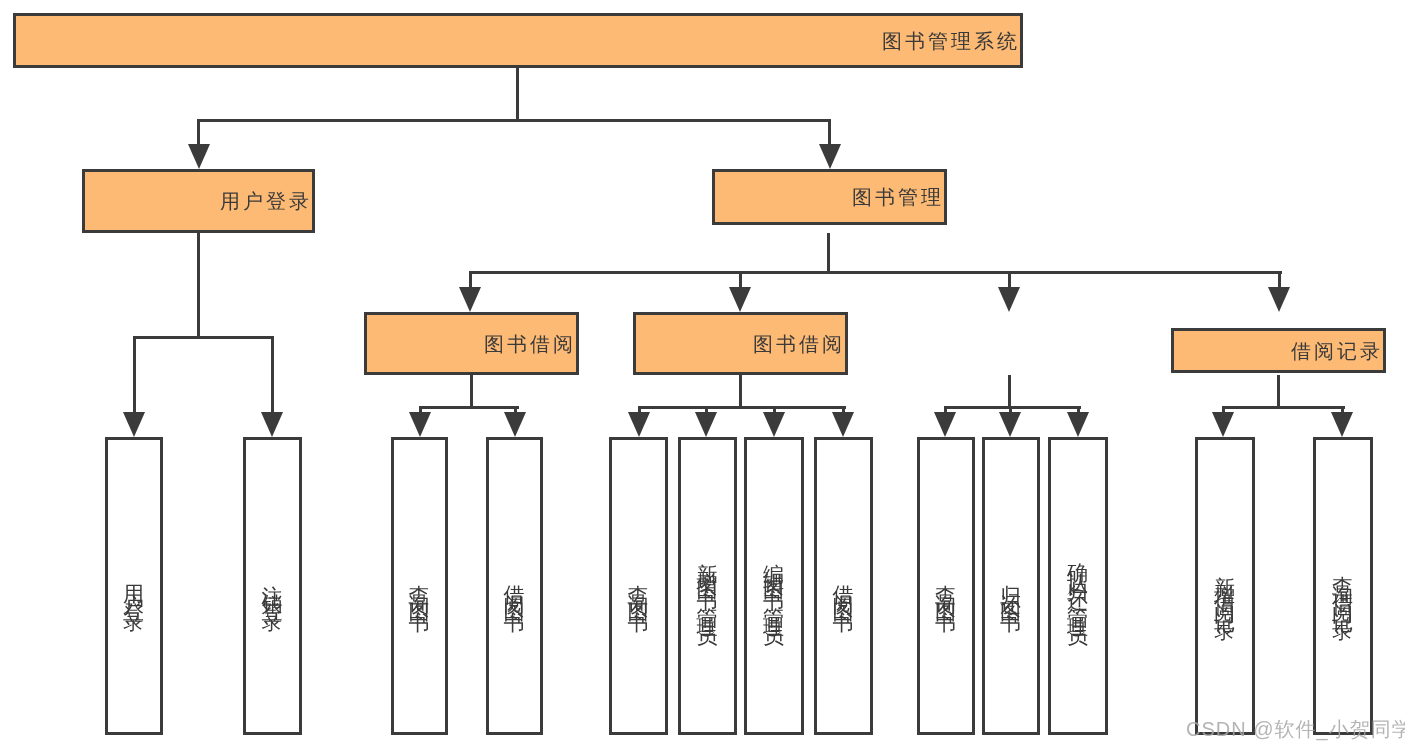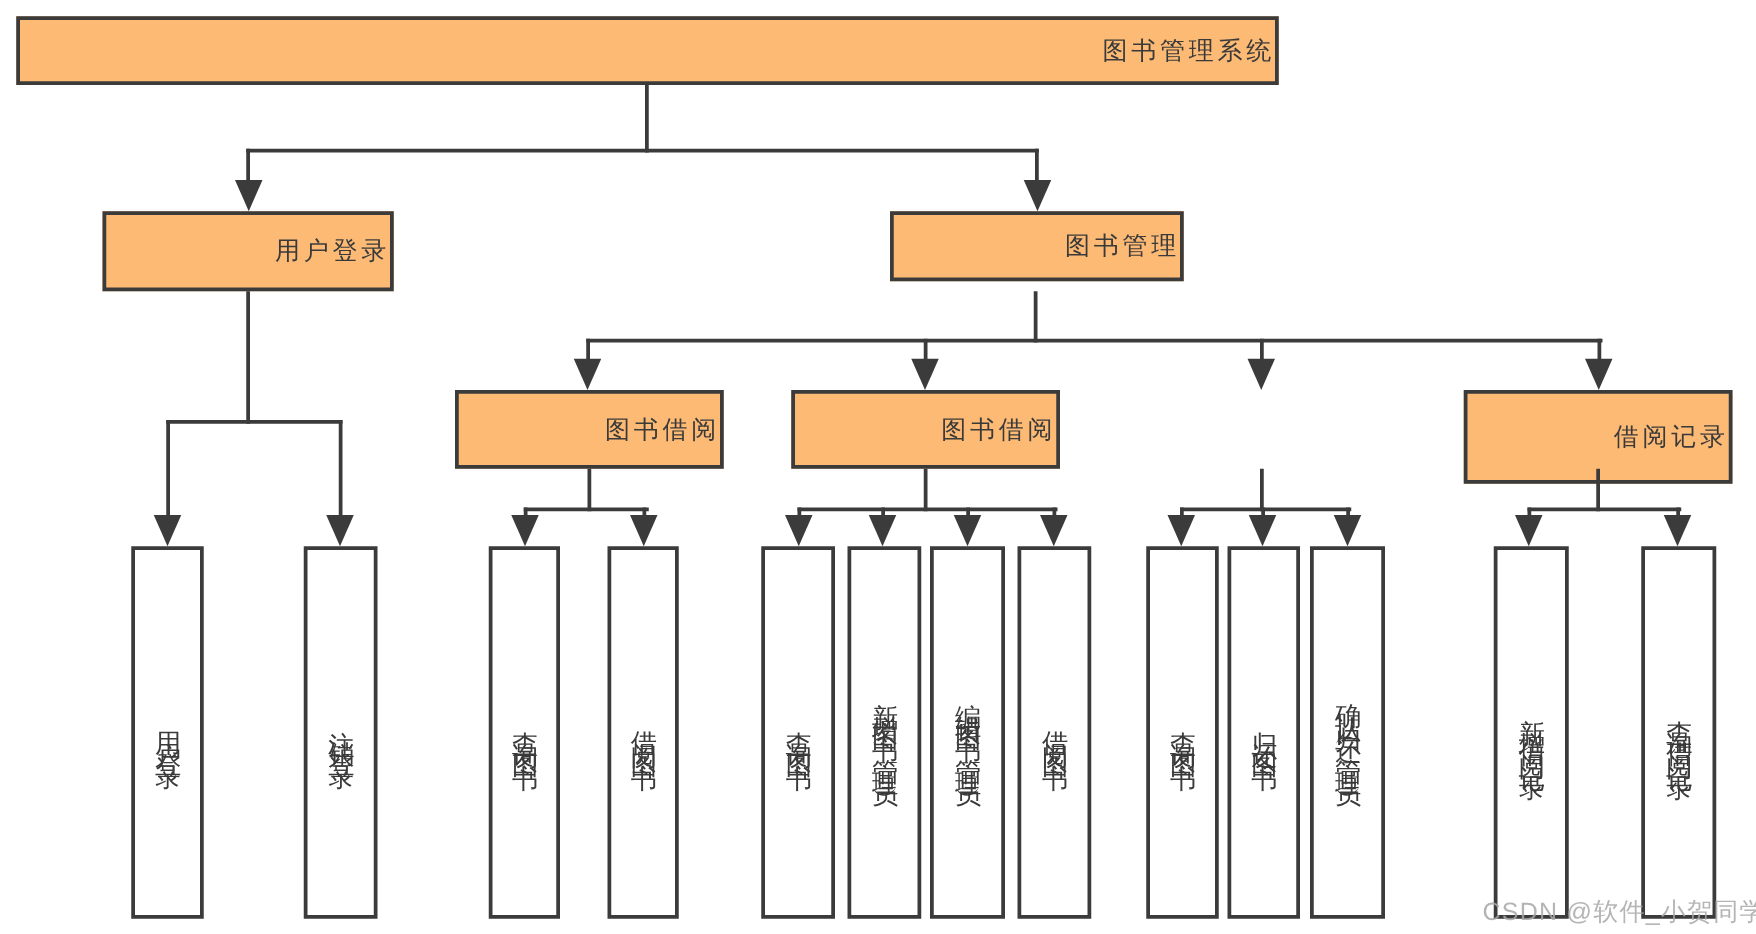--- a/index.html
+++ b/index.html
@@ -73,21 +73,21 @@
     border-top: 25px solid var(--line);
   }
 
   
   .n-root { left: 13px;   top: 13px;  width: 1010px; height: 55px; }
   .n-l2a  { left: 82px;   top: 169px; width: 233px;  height: 64px; }
   .n-l2b  { left: 712px;  top: 169px; width: 235px;  height: 56px; }
   .n-l3a  { left: 364px;  top: 312px; width: 215px;  height: 63px; }
   .n-l3b  { left: 633px;  top: 312px; width: 215px;  height: 63px; }
   .n-l3c  { left: 902px;  top: 312px; width: 215px;  height: 63px; }
-  .n-l3d  { left: 1171px; top: 312px; width: 215px;  height: 75px; }
+  .n-l3d  { left: 1171px; top: 328px; width: 215px;  height: 45px; }
 
   
   .n-g1a { left: 105px; }
   .n-g1b { left: 243px; width: 59px; }
   .n-g2a { left: 391px; width: 57px; }
   .n-g2b { left: 486px; width: 57px; }
   .n-g3a { left: 609px; width: 59px; }
   .n-g3b { left: 678px; width: 59px; }
   .n-g3c { left: 744px; width: 60px; }
   .n-g3d { left: 814px; width: 59px; }

